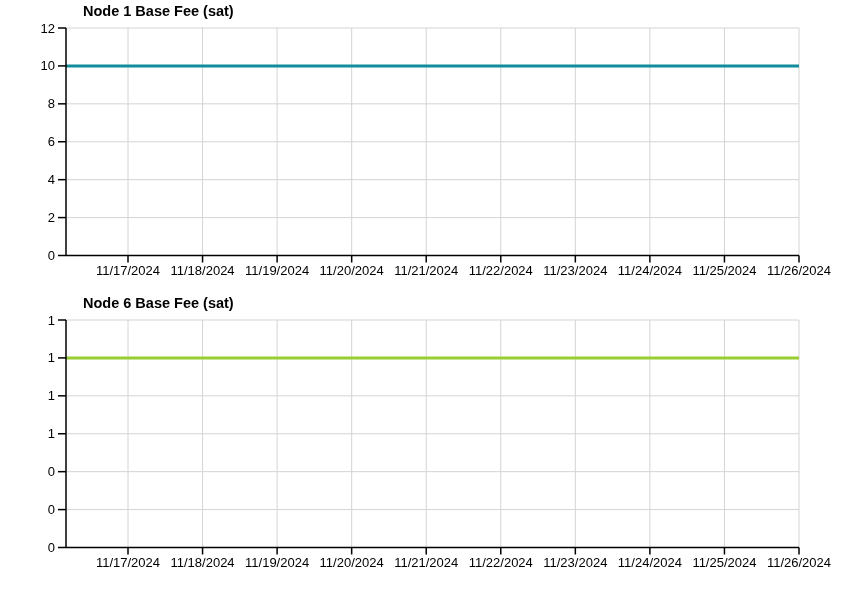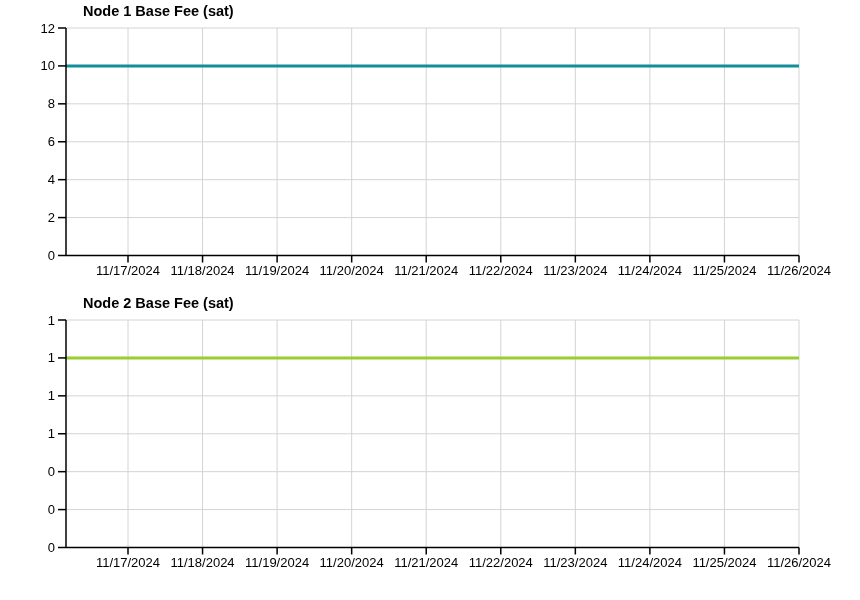--- a/index.html
+++ b/index.html
@@ -99,21 +99,21 @@
         <line x1="649.8888888888889" y1="255.5" x2="649.8888888888889" y2="262.5" stroke="#000000" stroke-width="1.5"></line>
         <text x="649.8888888888889" y="275" text-anchor="middle" font-size="13" fill="#000000">11/24/2024</text>
         <line x1="724.4444444444445" y1="255.5" x2="724.4444444444445" y2="262.5" stroke="#000000" stroke-width="1.5"></line>
         <text x="724.4444444444445" y="275" text-anchor="middle" font-size="13" fill="#000000">11/25/2024</text>
         <line x1="799" y1="255.5" x2="799" y2="262.5" stroke="#000000" stroke-width="1.5"></line>
         <text x="799" y="275" text-anchor="middle" font-size="13" fill="#000000">11/26/2024</text>
       </svg>
   </div>
 
   <div class="chart" style="top:292px">
-    <div class="chart-title">Node 2 Base Fee (sat)</div>
+    <div class="chart-title">Node 6 Base Fee (sat)</div>
     <svg class="chart-svg" viewBox="0 0 860 292">
         <line x1="66" y1="217.58333333333331" x2="799" y2="217.58333333333331" stroke="#d4d4d4" stroke-width="1"></line>
         <line x1="66" y1="179.66666666666666" x2="799" y2="179.66666666666666" stroke="#d4d4d4" stroke-width="1"></line>
         <line x1="66" y1="141.75" x2="799" y2="141.75" stroke="#d4d4d4" stroke-width="1"></line>
         <line x1="66" y1="103.83333333333331" x2="799" y2="103.83333333333331" stroke="#d4d4d4" stroke-width="1"></line>
         <line x1="66" y1="65.91666666666666" x2="799" y2="65.91666666666666" stroke="#d4d4d4" stroke-width="1"></line>
         <line x1="66" y1="28" x2="799" y2="28" stroke="#d4d4d4" stroke-width="1"></line>
         <line x1="128" y1="28" x2="128" y2="255.5" stroke="#d4d4d4" stroke-width="1"></line>
         <line x1="202.55555555555554" y1="28" x2="202.55555555555554" y2="255.5" stroke="#d4d4d4" stroke-width="1"></line>
         <line x1="277.1111111111111" y1="28" x2="277.1111111111111" y2="255.5" stroke="#d4d4d4" stroke-width="1"></line>

